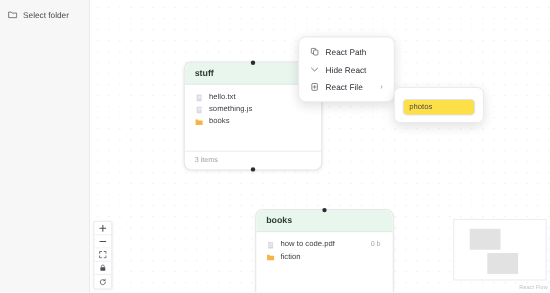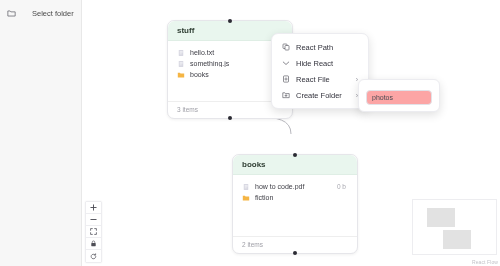--- a/index.html
+++ b/index.html
@@ -13,21 +13,21 @@
 
   
   .sidebar {
     width: 82px; height: 266px;
     background: #f7f7f7;
     border-right: 1px solid #e8e8e8;
     flex: 0 0 82px;
     padding: 7px 6px;
   }
   .sidebar-btn {
-    display: flex; align-items: center; gap: 16px;
+    display: flex; align-items: center; gap: 5px;
     font-size: 7.5px; color: #4a4a4a;
     padding: 2px 1px;
     cursor: pointer;
     border-radius: 3px;
     white-space: nowrap;
   }
   .sidebar-btn svg { flex: 0 0 auto; display: block; }
 
   
   .canvas {
@@ -46,20 +46,21 @@
 
   
   .node {
     position: absolute;
     background: #ffffff;
     border: 1px solid #e6e6ea;
     border-radius: 7px;
     box-shadow: 0 1px 3px rgba(0,0,0,0.06);
     display: flex; flex-direction: column;
     overflow: visible;
+    margin-top: 36px;
   }
   .node-inner {
     display: flex; flex-direction: column;
     height: 100%; width: 100%;
     border-radius: 7px;
     overflow: hidden;
   }
   .node-header {
     background: #e9f6ee;
     padding: 5px 9px;
@@ -133,21 +134,21 @@
   }
   .ctx-sub input {
     width: 66px;
     border: 1px solid #e2e2e8;
     border-radius: 4px;
     font-size: 7px;
     font-family: "Liberation Sans", sans-serif;
     color: #4a4a52;
     padding: 3px 5px;
     outline: none;
-    background: #fca5a5;
+    background: #fde047;
   }
 
   
   .controls {
     position: absolute;
     left: 3px; bottom: 3px;
     background: #ffffff;
     border: 1px solid #ededf0;
     border-radius: 2px;
     display: flex; flex-direction: column;
@@ -293,30 +294,20 @@
         <div class="ctx-item">
           <span class="ctx-ico">
             <svg width="8" height="8" viewBox="0 0 16 16">
               <rect x="3" y="1.8" width="10" height="12.4" rx="1.4" fill="none" stroke="#55555e" stroke-width="1.3"></rect>
               <path d="M8 5.6v5M5.5 8.1h5" stroke="#55555e" stroke-width="1.2" stroke-linecap="round"></path>
             </svg>
           </span>
           <span class="ctx-label">React File</span>
           <span class="ctx-arrow">›</span>
         </div>
-        <div class="ctx-item">
-          <span class="ctx-ico">
-            <svg width="8" height="8" viewBox="0 0 16 16">
-              <path d="M1.6 3.6h4.2l1.3 1.6h7.3v8.1H1.6z" fill="none" stroke="#55555e" stroke-width="1.3" stroke-linejoin="round"></path>
-              <path d="M8 7.2v4M6 9.2h4" stroke="#55555e" stroke-width="1.2" stroke-linecap="round"></path>
-            </svg>
-          </span>
-          <span class="ctx-label">Create Folder</span>
-          <span class="ctx-arrow">›</span>
-        </div>
       </div>
 
     <div class="ctx-sub" id="ctx-sub" style="left: 276px; top: 79px;">
       <input type="text" id="ctx-sub-input" value="photos" style="">
     </div>
 
     <div class="controls">
       <div class="ctrl-btn">
         <span>
           <svg width="7" height="7" viewBox="0 0 12 12" stroke="#4d4d56" stroke-width="1.6" stroke-linecap="round">

